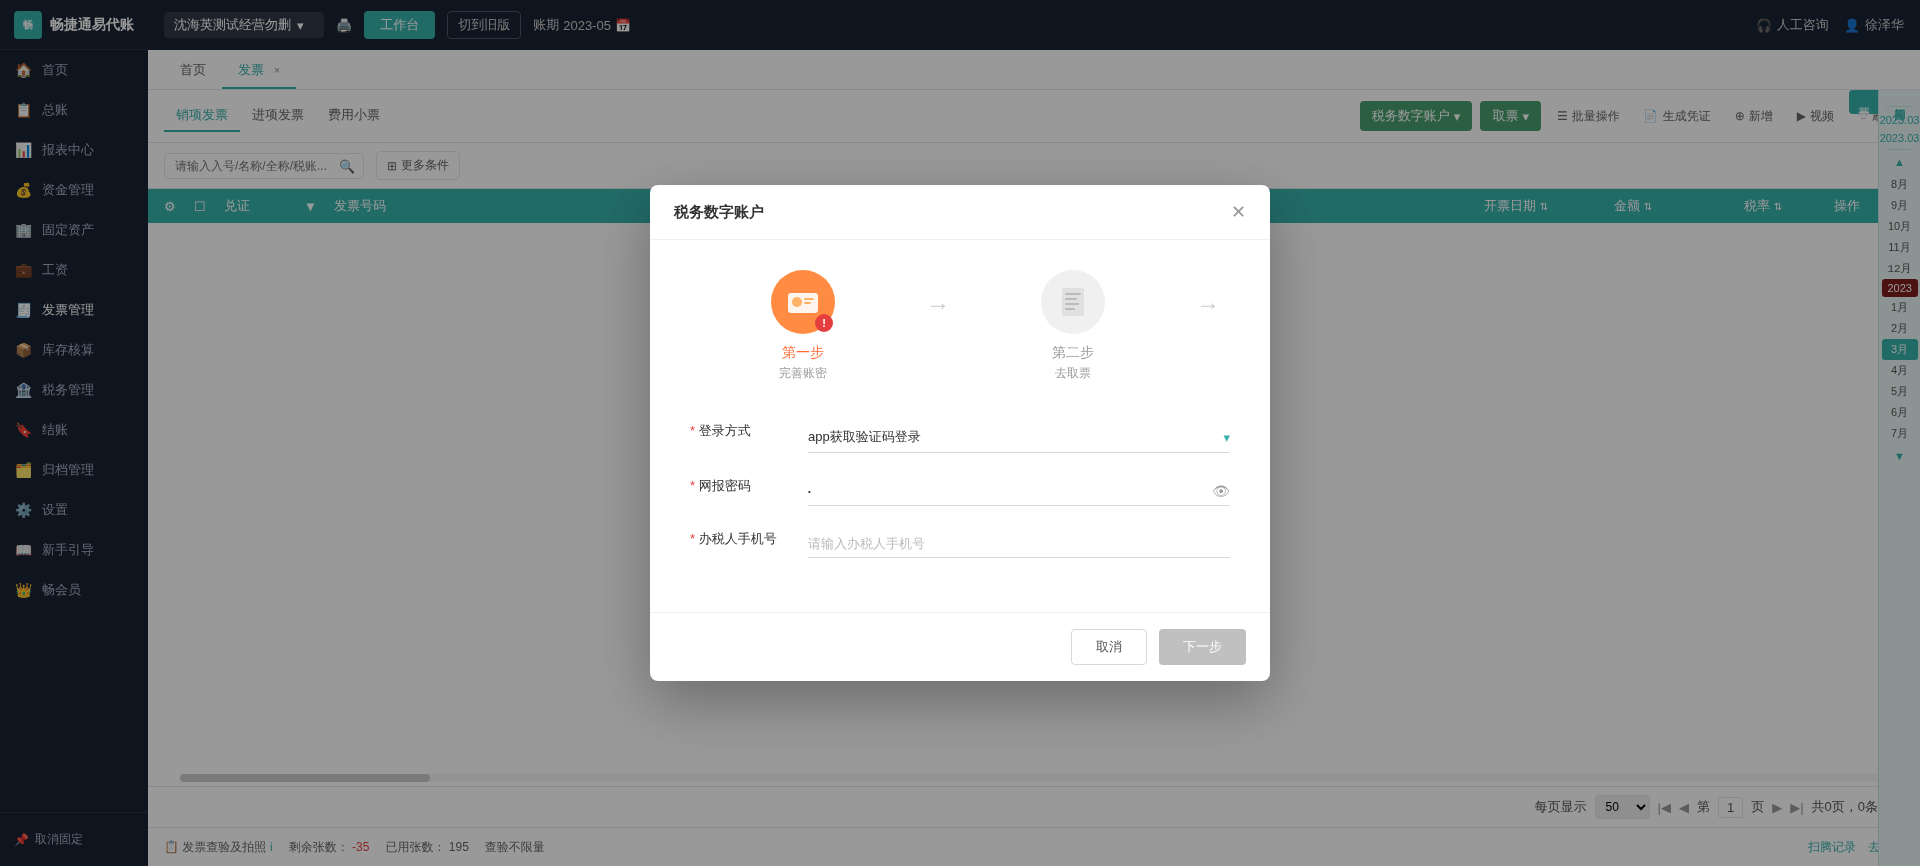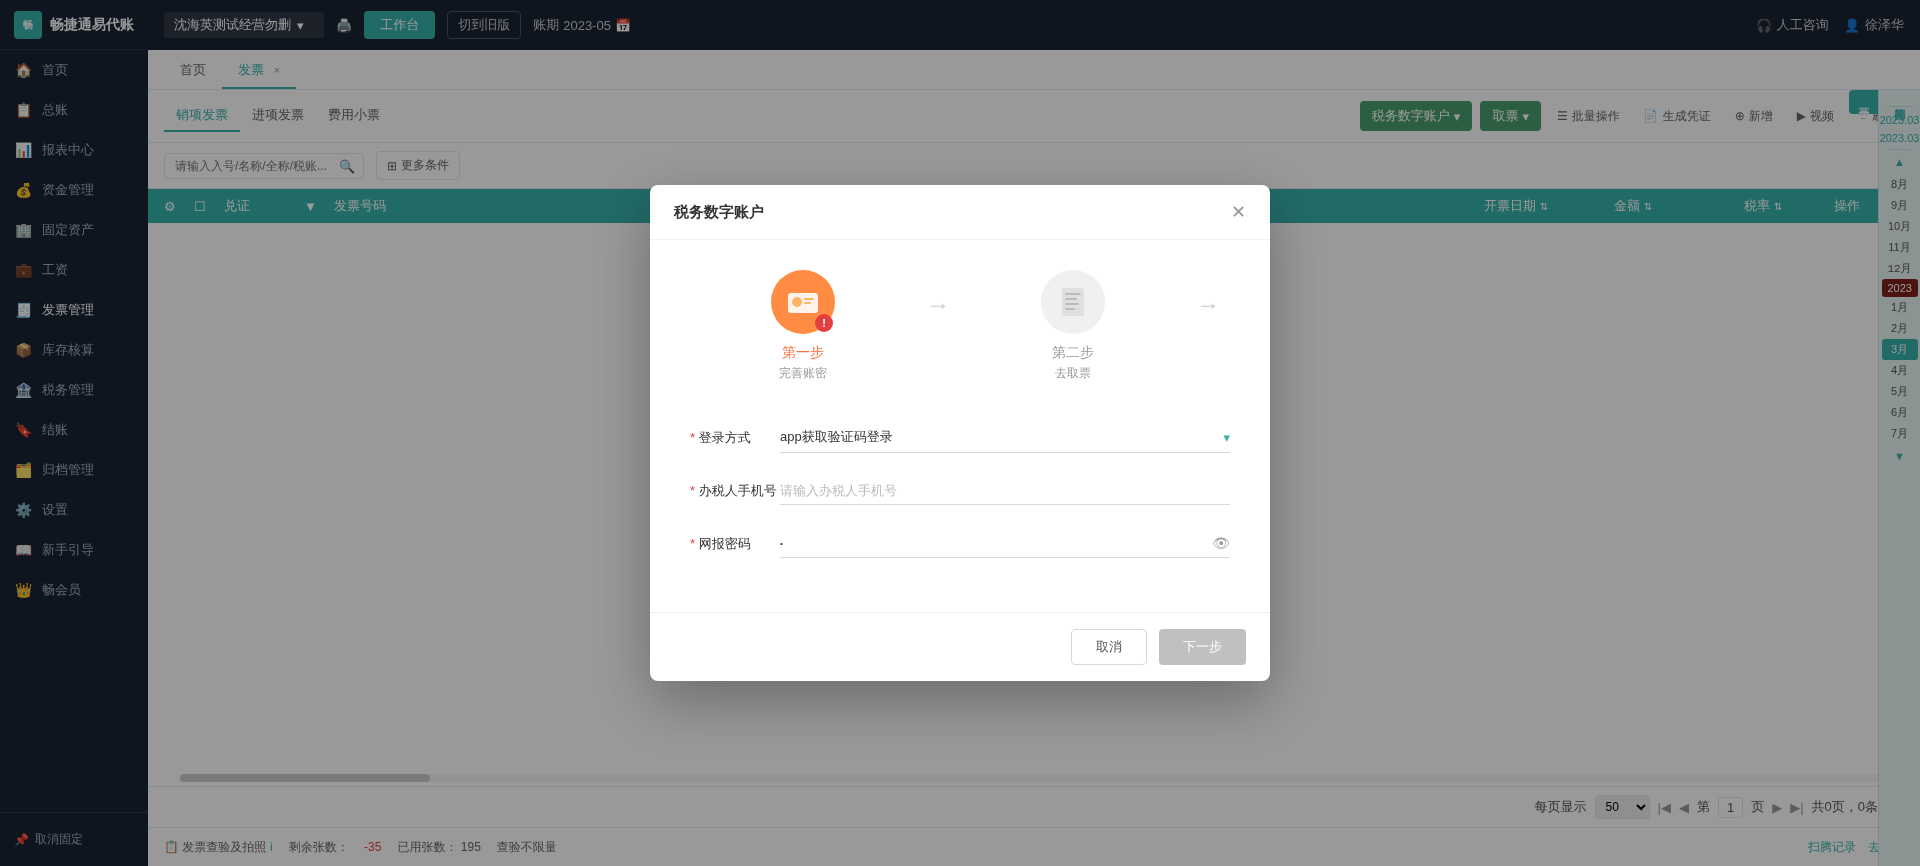--- a/index.html
+++ b/index.html
@@ -69,21 +69,21 @@
     .step-icon-wrap { width: 64px; height: 64px; border-radius: 50%; display: flex; align-items: center; justify-content: center; margin-bottom: 10px; position: relative; }
     .step-icon-wrap.active { background: #ff8c42; }
     .step-icon-wrap.inactive { background: #f0f0f0; }
     .step-error-badge { position: absolute; bottom: 2px; right: 2px; width: 18px; height: 18px; background: #e53e3e; border-radius: 50%; display: flex; align-items: center; justify-content: center; color: #fff; font-size: 11px; font-weight: bold; }
     .step-label { font-size: 14px; color: #ff6b35; font-weight: 500; }
     .step-label.inactive-label { color: #999; }
     .step-sublabel { font-size: 12px; color: #999; margin-top: 3px; }
     .step-arrow { font-size: 24px; color: #ccc; margin-top: 18px; flex-shrink: 0; padding: 0 10px; }
 
     
-    .form-row { display: flex; align-items: center; margin-bottom: 24px; }
+    .form-row { display: flex; align-items: flex-start; margin-bottom: 24px; gap: 28px; }
     .form-label { width: 90px; font-size: 13px; color: #333; flex-shrink: 0; }
     .form-label.required::before { content: '* '; color: #e53e3e; }
     .form-control { flex: 1; }
     .select-field { width: 100%; border: none; border-bottom: 1px solid #d9d9d9; padding: 6px 0; font-size: 13px; color: #333; display: flex; align-items: center; justify-content: space-between; cursor: pointer; }
     .password-field { width: 100%; border: none; border-bottom: 1px solid #d9d9d9; padding: 6px 0; font-size: 13px; display: flex; align-items: center; justify-content: space-between; }
     .password-dots { color: #333; font-size: 8px; letter-spacing: 2px; }
     .eye-icon { color: #999; cursor: pointer; font-size: 14px; }
     .text-input { width: 100%; border: none; border-bottom: 1px solid #d9d9d9; padding: 6px 0; font-size: 13px; outline: none; background: transparent; }
     .text-input::placeholder { color: #bbb; }
 
@@ -324,21 +324,21 @@
       </div>
 
       <div class="page-footer">
         <span>
           <span>📋</span>
           <span>发票查验及拍照</span>
           <span style="color:#38b2ac;cursor:pointer;">ℹ</span>
         </span>
         <span>
           <span>剩余张数：</span>
-          <span style="color:#e53e3e;margin-left:12px;">-35</span>
+          <span style="color:#e53e3e;">-35</span>
         </span>
         <span>
           <span>已用张数：</span>
           <span>195</span>
         </span>
         <span>查验不限量</span>
         <div class="footer-right">
           <span class="footer-link">扫腾记录</span>
           <span class="footer-link">去充值</span>
         </div>
@@ -423,35 +423,35 @@
         <label class="form-label required">登录方式</label>
         <div class="form-control">
           <div class="select-field">
             <span>app获取验证码登录</span>
             <span style="color:#38b2ac;">▾</span>
           </div>
         </div>
       </div>
 
       <div class="form-row">
-        <label class="form-label required">办税人手机号</label>
-        <div class="form-control">
-          <input class="text-input" type="text" placeholder="请输入办税人手机号" style="">
-        </div>
-      </div>
-
-      <div class="form-row">
         <label class="form-label required">网报密码</label>
         <div class="form-control">
           <div class="password-field">
             <span class="password-dots">•</span>
             <span class="eye-icon">👁</span>
           </div>
         </div>
       </div>
 
+      <div class="form-row">
+        <label class="form-label required">办税人手机号</label>
+        <div class="form-control">
+          <input class="text-input" type="text" placeholder="请输入办税人手机号" style="">
+        </div>
+      </div>
+
     </div>
     <div class="modal-footer">
       <button class="btn-cancel">取消</button>
       <button class="btn-next">下一步</button>
     </div>
   </div>
 </div>
 
 </body></html>

